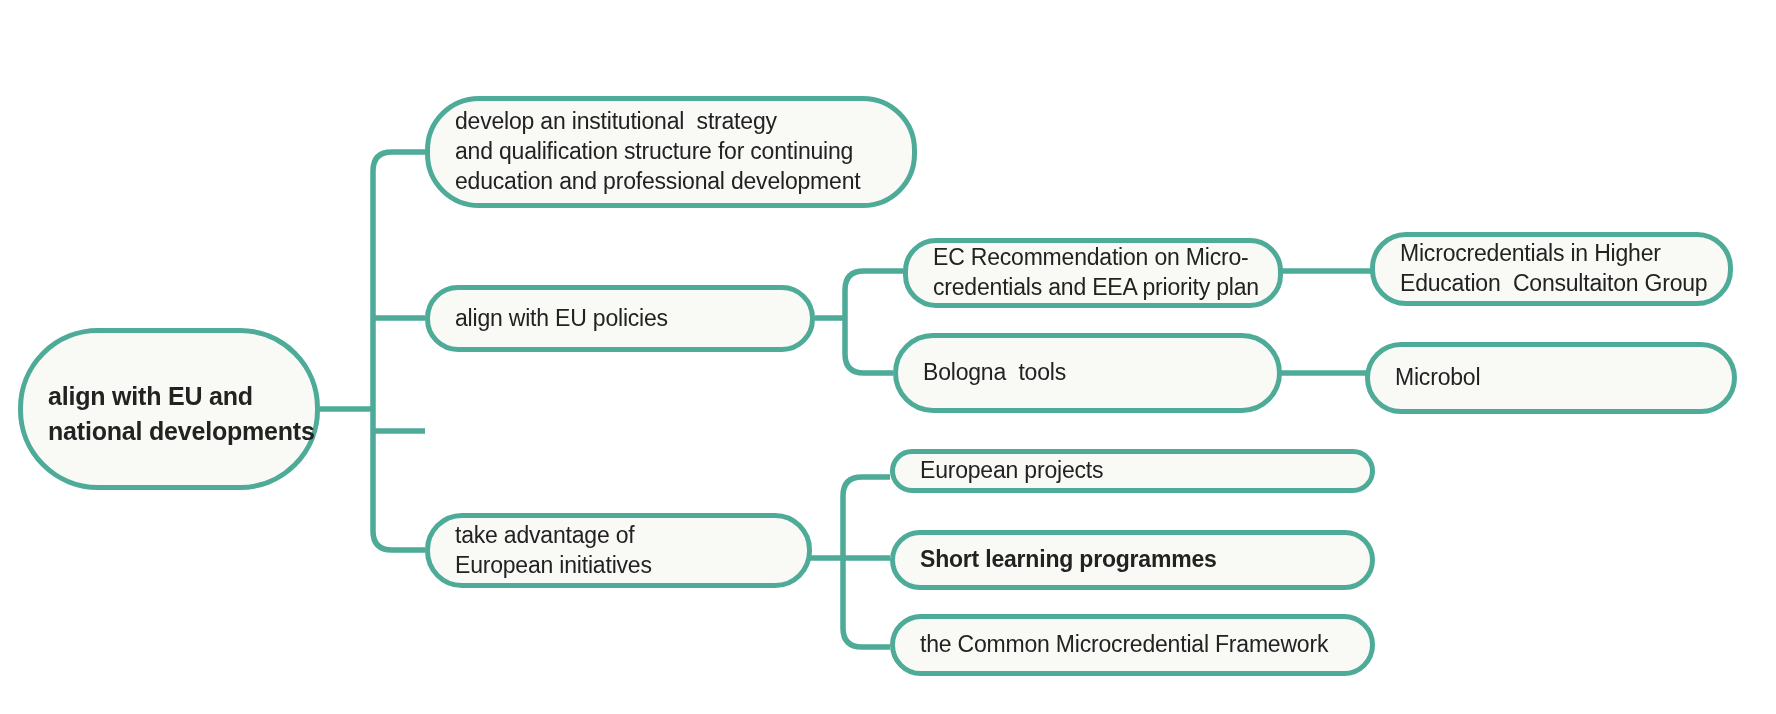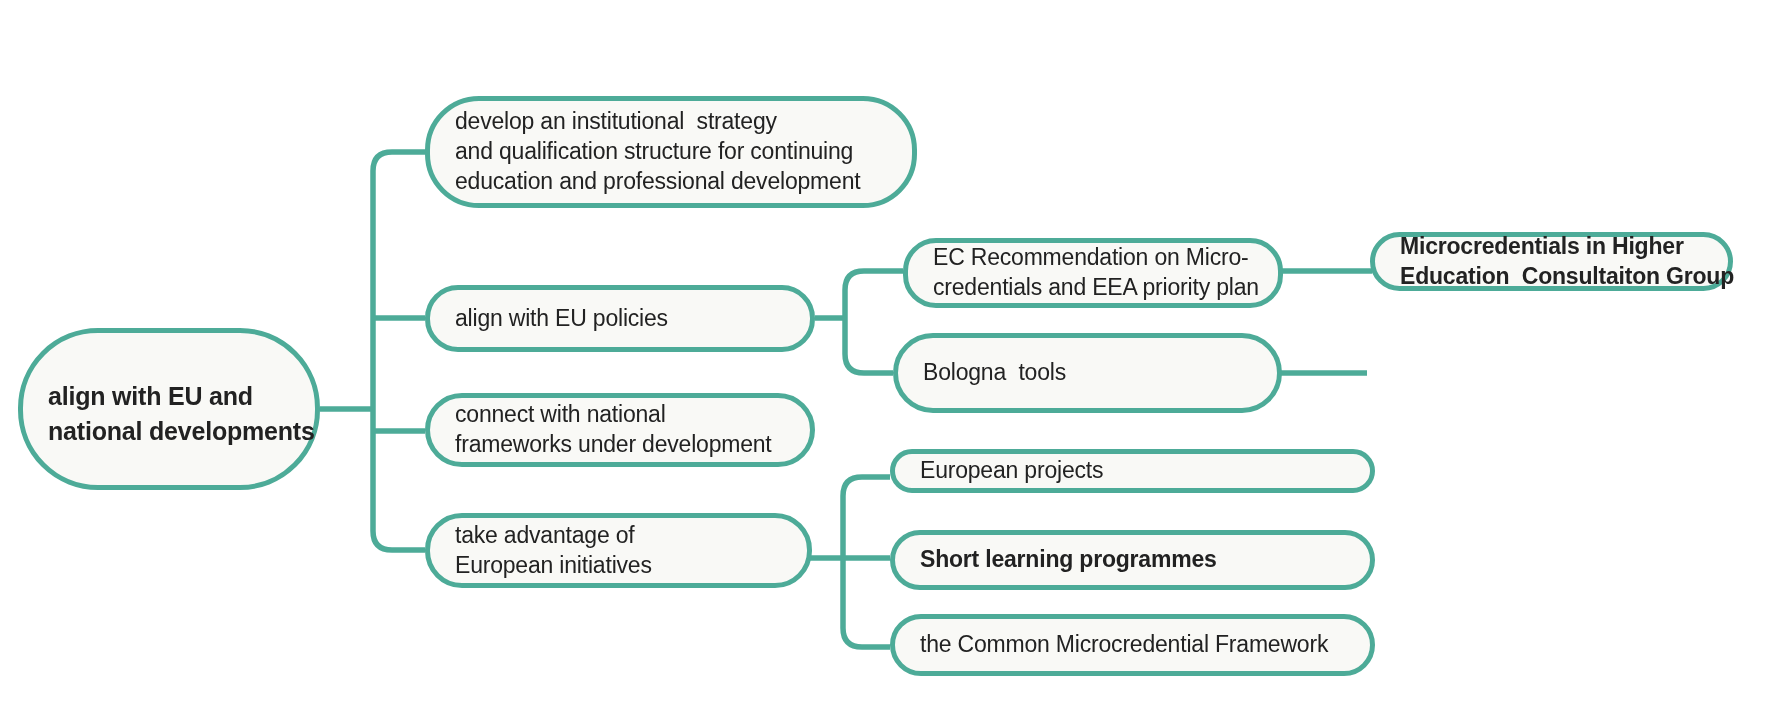--- a/index.html
+++ b/index.html
@@ -43,21 +43,21 @@
     padding-right: 6px;
   }
   
   .n-root      { left: 18px;   top: 328px; width: 302px; height: 162px; border-radius: 80px; }
   .n-root .node-label { font-weight: bold; font-size: 25px; line-height: 1.4; margin-top: 10px; }
   .n-develop   { left: 425px;  top: 96px;  width: 492px; height: 112px; border-radius: 54px; }
   .n-align     { left: 425px;  top: 285px; width: 390px; height: 67px;  border-radius: 33px; }
   .n-connect   { left: 425px;  top: 393px; width: 390px; height: 74px;  border-radius: 37px; }
   .n-take      { left: 425px;  top: 513px; width: 387px; height: 75px;  border-radius: 37px; }
   .n-ec        { left: 903px;  top: 238px; width: 380px; height: 70px;  border-radius: 33px; }
-  .n-microhe   { left: 1370px; top: 232px; width: 363px; height: 59px;  border-radius: 36px; font-weight: bold; }
+  .n-microhe   { left: 1370px; top: 232px; width: 363px; height: 74px;  border-radius: 36px; }
   .n-bologna   { left: 893px;  top: 333px; width: 389px; height: 80px;  border-radius: 40px; }
   .n-microbol  { left: 1365px; top: 342px; width: 372px; height: 72px;  border-radius: 36px; }
   .n-europroj  { left: 890px;  top: 449px; width: 485px; height: 44px;  border-radius: 28px; }
   .n-short     { left: 890px;  top: 530px; width: 485px; height: 60px;  border-radius: 30px; font-weight: bold; }
   .n-common    { left: 890px;  top: 614px; width: 485px; height: 62px;  border-radius: 31px; }
 </style>
 </head>
 <body>
 
 <div class="canvas">
@@ -98,25 +98,24 @@
 
   <div class="node n-microhe">
     <span class="node-label">Microcredentials in Higher
 Education  Consultaiton Group</span>
   </div>
 
   <div class="node n-bologna">
     <span class="node-label">Bologna  tools</span>
   </div>
 
+  <div class="node n-microbol">
+    <span class="node-label">Microbol</span>
+  </div>
 
-  <div class="node n-connect">
-    <span class="node-label">connect with national
-frameworks under development</span>
-  </div>
 
   <div class="node n-take">
     <span class="node-label">take advantage of
 European initiatives</span>
   </div>
 
   <div class="node n-europroj">
     <span class="node-label">European projects</span>
   </div>
 

